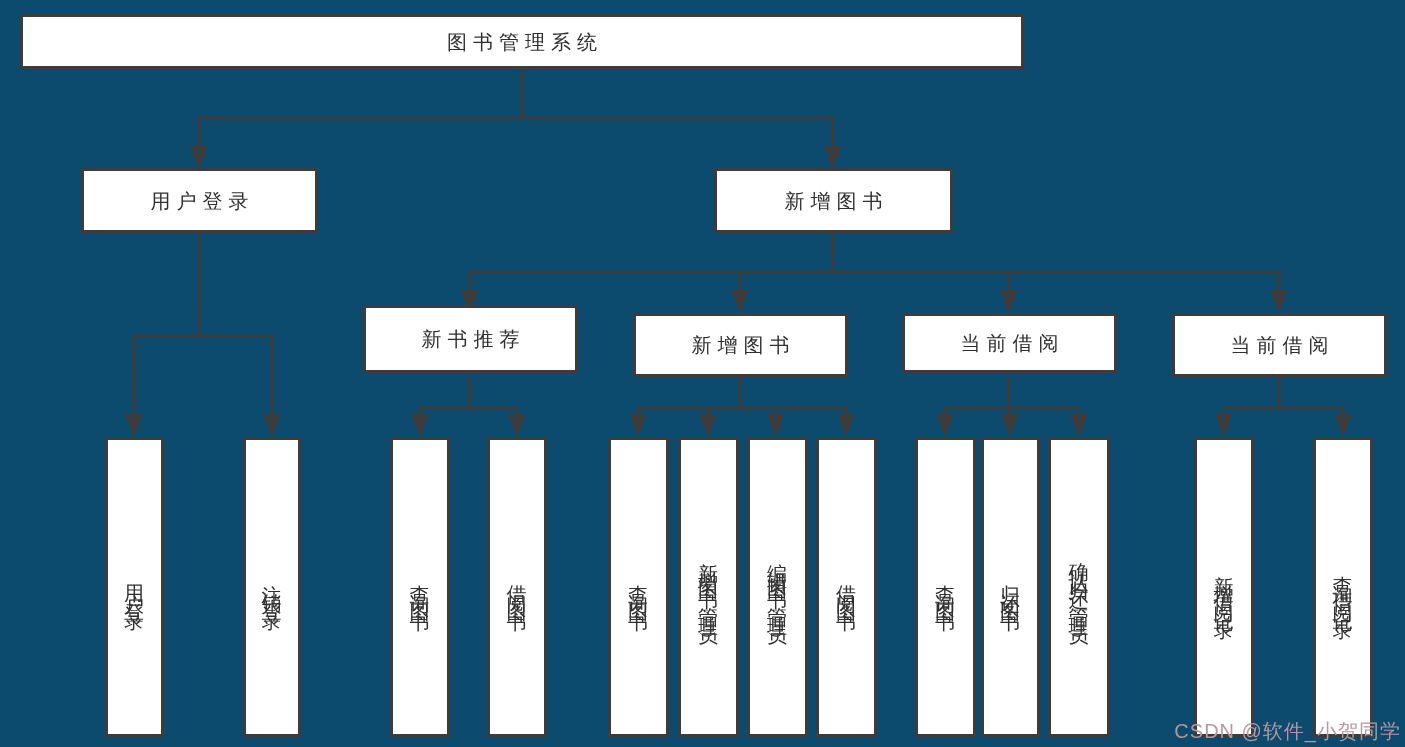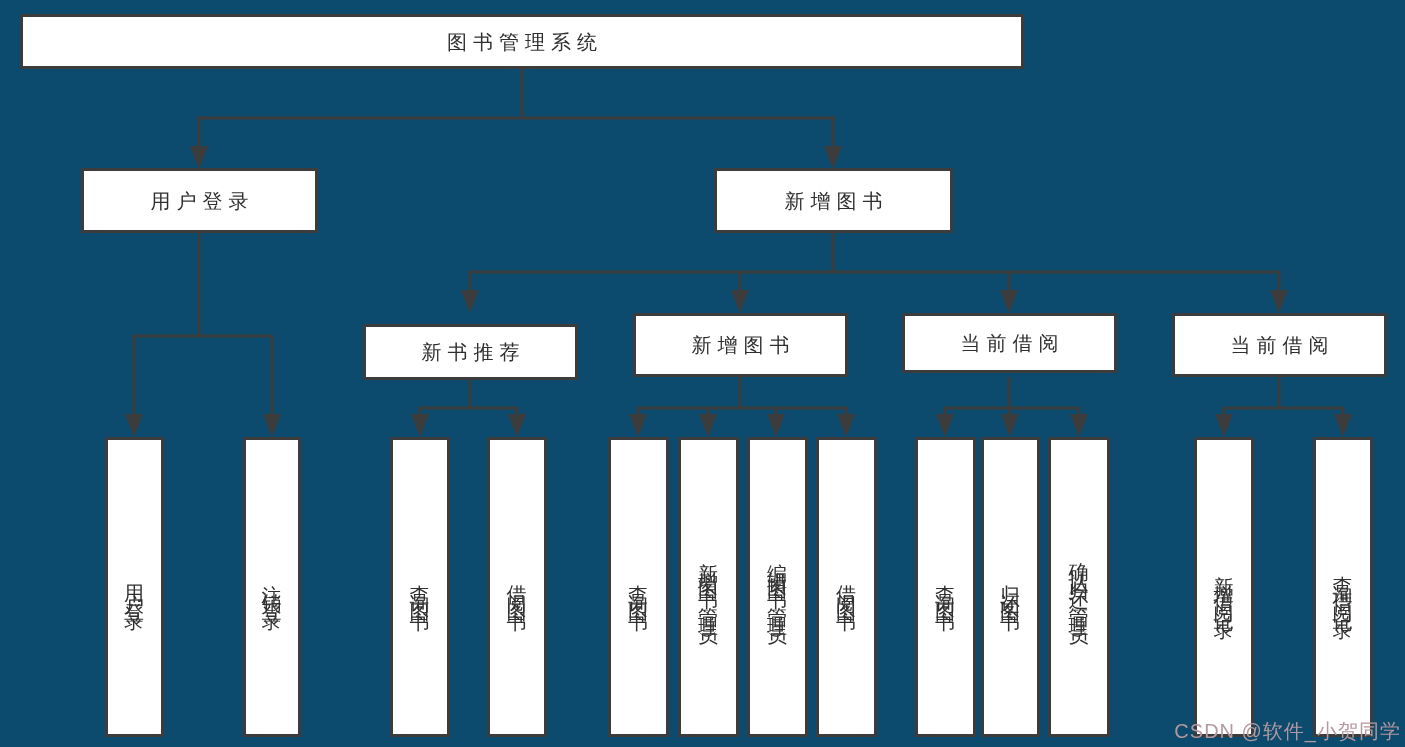--- a/index.html
+++ b/index.html
@@ -67,21 +67,21 @@
     <path d="M1279 377 V408 M1223 408 H1344 M1224 408 V416 M1343 408 V416"></path>
     <polygon points="1215,414 1233,414 1224,437"></polygon>
     <polygon points="1334,414 1352,414 1343,437"></polygon>
   </svg>
 
   <div class="box hbox" style="left:20px;top:14px;width:1004px;height:55px">图书管理系统</div>
 
   <div class="box hbox" style="left:81px;top:168px;width:237px;height:65px">用户登录</div>
   <div class="box hbox" style="left:714px;top:168px;width:239px;height:65px">新增图书</div>
 
-  <div class="box hbox" style="left:363px;top:324px;width:215px;height:56px">新书推荐</div>
+  <div class="box hbox" style="left:363px;top:305px;width:215px;height:68px">新书推荐</div>
   <div class="box hbox" style="left:633px;top:313px;width:215px;height:64px">新增图书</div>
   <div class="box hbox" style="left:902px;top:313px;width:215px;height:60px">当前借阅</div>
   <div class="box hbox" style="left:1172px;top:313px;width:215px;height:64px">当前借阅</div>
 
   <div class="box vbox" style="left:105px;top:437px;width:59px;height:300px">用户登录</div>
   <div class="box vbox" style="left:243px;top:437px;width:58px;height:300px">注销登录</div>
 
   <div class="box vbox" style="left:390px;top:437px;width:60px;height:300px">查询图书</div>
   <div class="box vbox" style="left:487px;top:437px;width:60px;height:300px">借阅图书</div>
 

